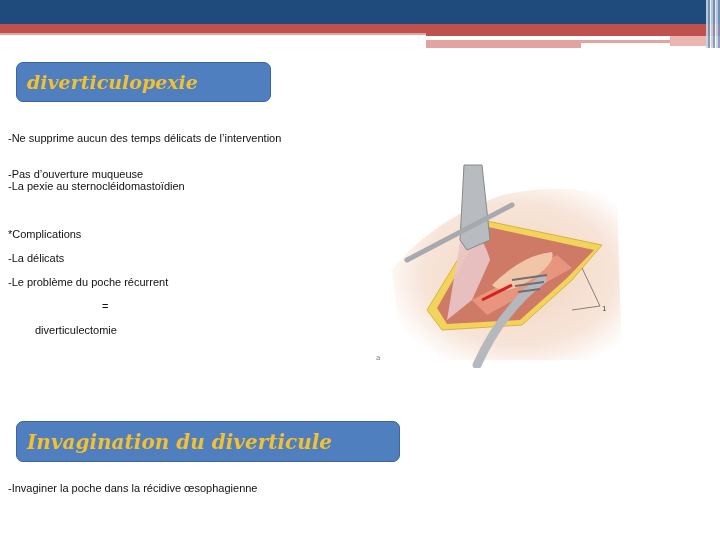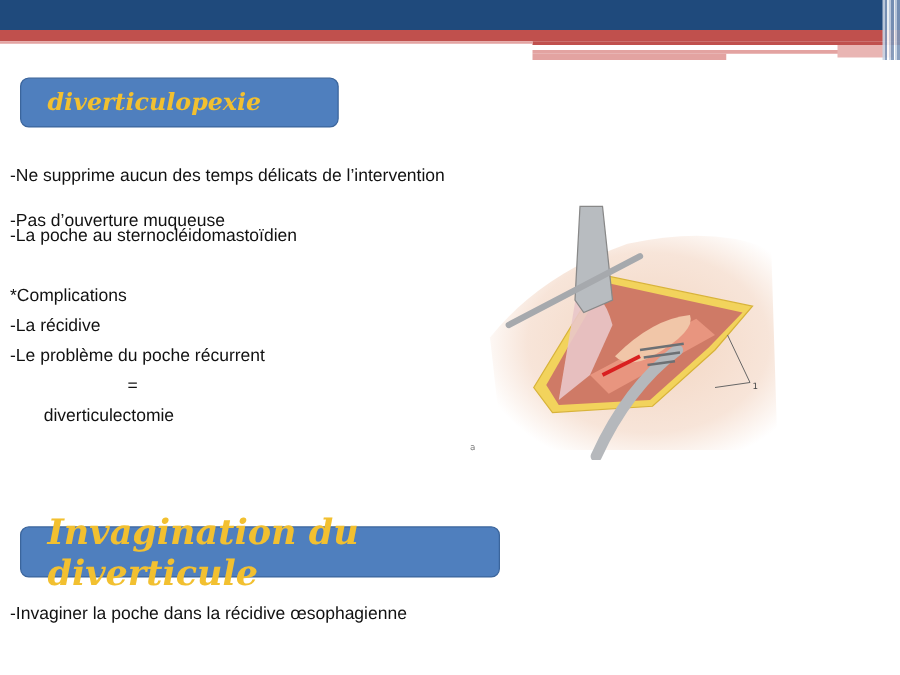--- a/index.html
+++ b/index.html
@@ -9,24 +9,24 @@
   .band-red { position:absolute; left:0; top:24px; width:720px; height:9px; background:#c0504d; }
   .band-red-right { position:absolute; left:426px; top:33px; width:294px; height:3px; background:#c0504d; }
   .band-pink1 { position:absolute; left:0; top:33px; width:426px; height:2px; background:#e3a3a1; }
   .band-pink2 { position:absolute; left:426px; top:40px; width:245px; height:3px; background:#e3a3a1; }
   .band-pink3 { position:absolute; left:426px; top:43px; width:155px; height:5px; background:#e3a3a1; }
   .band-pink4 { position:absolute; left:670px; top:36px; width:44px; height:10px; background:#e9b5b3; }
   .stripes { position:absolute; left:706px; top:0; width:14px; height:48px;
              background:repeating-linear-gradient(90deg,#c9d4e4 0 2px,#7d95b8 2px 4px,#ffffff 4px 5px); opacity:0.9; }
   .title-box { position:absolute; background:#4f7fbe; border:1.5px solid #3b659c; border-radius:7px;
                color:#f2c030; font-family:"DejaVu Serif","Liberation Serif",serif; font-style:italic; font-weight:bold;
-               font-size:19px; box-sizing:border-box; padding-left:21px; display:flex; align-items:center; }
+               font-size:19px; box-sizing:border-box; padding-left:10px; display:flex; align-items:center; }
   .box1 { left:16px; top:62px; width:255px; height:40px; }
-  .box2 { left:16px; top:421px; width:384px; height:41px; font-size:28px; }
-  .line { position:absolute; left:8px; font-size:14px; color:#111; white-space:nowrap; }
+  .box2 { left:16px; top:421px; width:384px; height:41px; font-size:20px; }
+  .line { position:absolute; left:8px; font-size:11px; color:#111; white-space:nowrap; }
   .bold { font-weight:normal; }
   .photo { position:absolute; left:372px; top:160px; width:250px; height:208px; }
 </style>
 </head>
 <body>
 
 <div class="band-blue"></div>
 <div class="band-red"></div>
 <div class="band-red-right"></div>
 <div class="band-pink1"></div>
@@ -34,24 +34,24 @@
 <div class="band-pink3"></div>
 <div class="band-pink4"></div>
 <div class="stripes"></div>
 
 <div class="title-box box1">
   <span>diverticulopexie</span>
 </div>
 
 <div class="line" style="top:132px">-Ne supprime aucun des temps délicats de l’intervention</div>
 <div class="line" style="top:168px">-Pas d’ouverture muqueuse</div>
-<div class="line" style="top:180px">-La poche au sternocléidomastoïdien</div>
+<div class="line" style="top:180px">-La pexie au sternocléidomastoïdien</div>
 
 <div class="line bold" style="top:228px">*Complications</div>
-<div class="line" style="top:252px">-La récidive</div>
+<div class="line" style="top:252px">-La délicats</div>
 <div class="line" style="top:276px">-Le problème du poche récurrent</div>
 <div class="line" style="top:300px; left:102px">=</div>
 <div class="line" style="top:324px; left:35px">diverticulectomie</div>
 
 <svg class="photo" viewBox="0 0 250 208">
   <defs>
     <radialGradient id="skin" cx="55%" cy="50%" r="60%">
       <stop offset="0%" stop-color="#f0cdb5"></stop>
       <stop offset="70%" stop-color="#f6e0d2"></stop>
       <stop offset="100%" stop-color="#ffffff"></stop>

